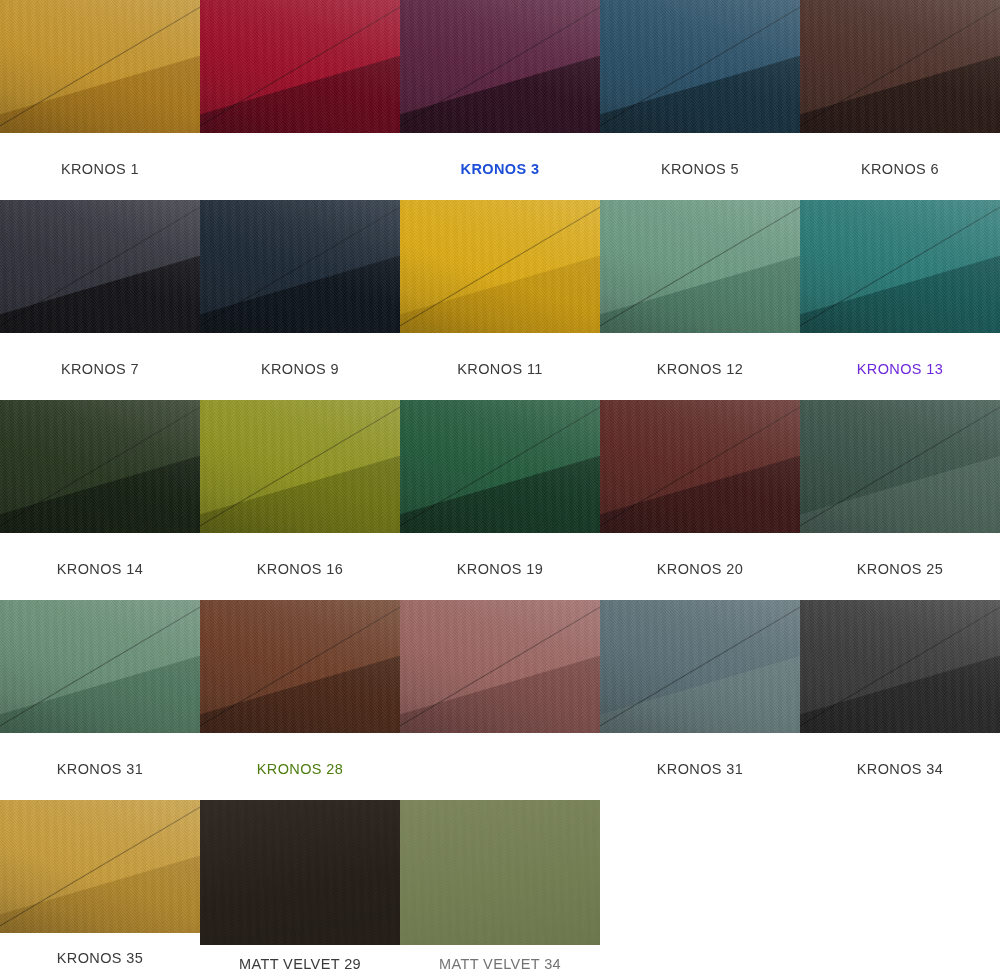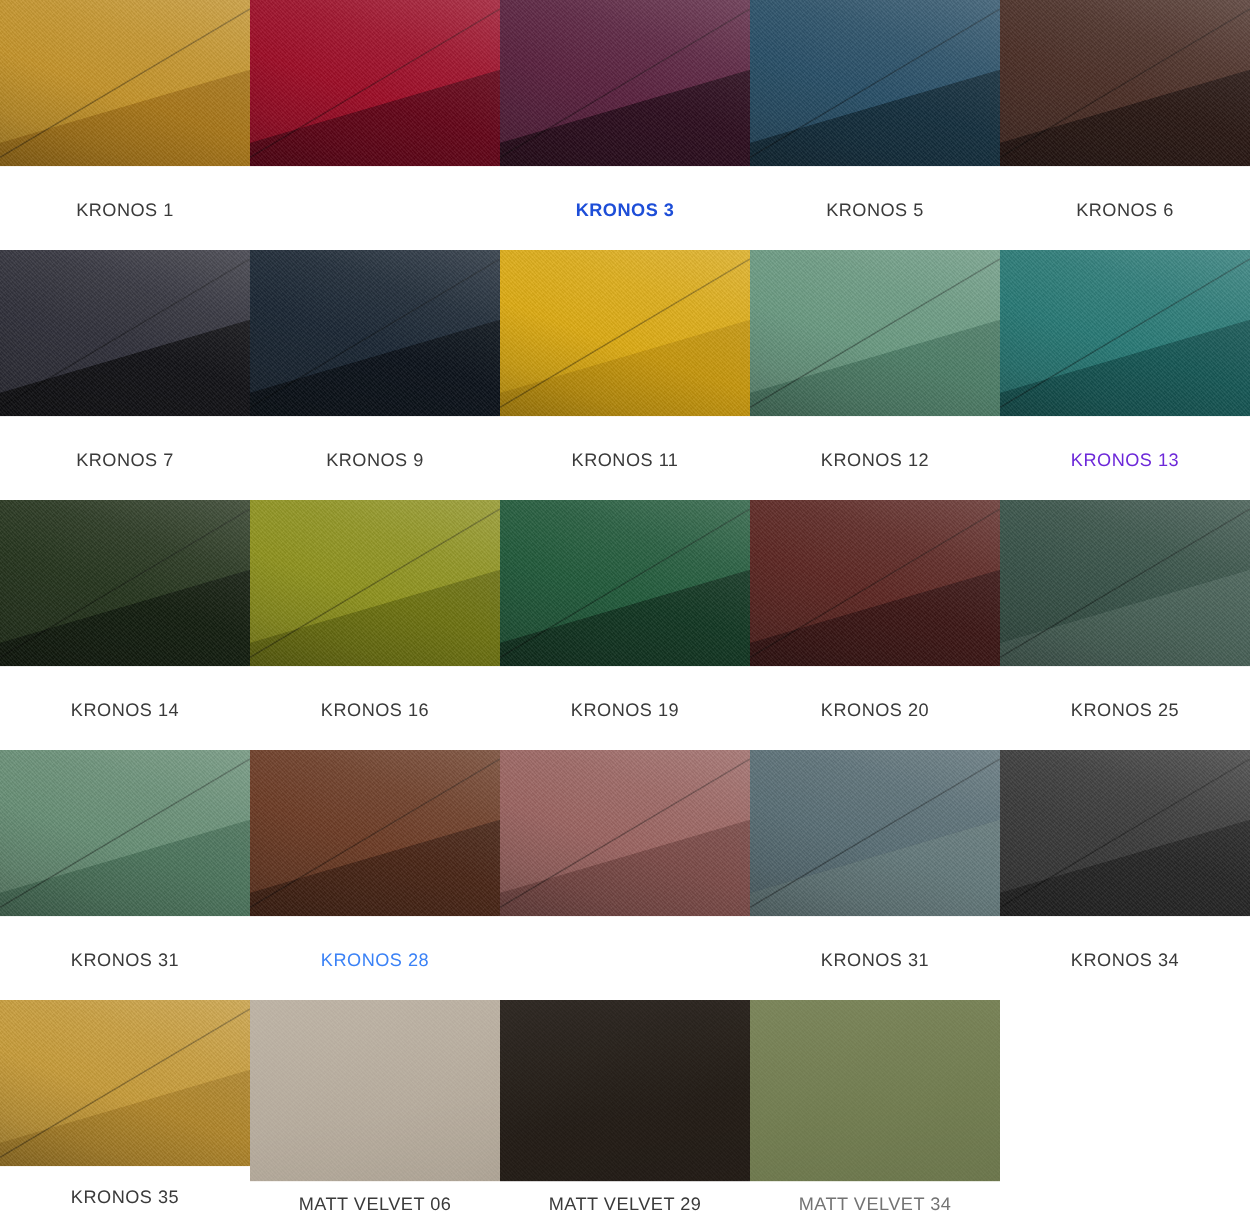--- a/index.html
+++ b/index.html
@@ -331,21 +331,21 @@
     <div class="swatch-cell">
       <div class="swatch-image">
         <div class="fabric" style="background: rgb(93, 51, 33);">
           <div class="plane-top" style="background: rgb(109, 61, 39);"></div>
           <div class="plane-bottom" style="background: rgb(74, 39, 24);"></div>
           <div class="crease"></div>
           <div class="sheen"></div>
           <div class="grain"></div>
         </div>
       </div>
-      <div class="swatch-label" style="color: #3b82f6;">KRONOS 28</div>
+      <div class="swatch-label" style="color: #4d7c0f;">KRONOS 28</div>
     </div>
     <div class="swatch-cell">
       <div class="swatch-image">
         <div class="fabric" style="background: rgb(141, 90, 86);">
           <div class="plane-top" style="background: rgb(155, 101, 98);"></div>
           <div class="plane-bottom" style="background: rgb(124, 76, 73);"></div>
           <div class="crease"></div>
           <div class="sheen"></div>
           <div class="grain"></div>
         </div>
@@ -382,31 +382,20 @@
           <div class="plane-bottom" style="background: rgb(176, 134, 44);"></div>
           <div class="crease"></div>
           <div class="sheen"></div>
           <div class="grain"></div>
         </div>
       </div>
       <div class="swatch-label" style="color: rgb(58, 58, 58);">KRONOS 35</div>
     </div>
     <div class="swatch-cell tall">
       <div class="swatch-image">
-        <div class="fabric flat" style="background: rgb(196, 185, 170);">
-          <div class="plane-top" style="background: rgb(199, 188, 173);"></div>
-          <div class="plane-bottom" style="background: rgb(188, 177, 162);"></div>
-          <div class="sheen"></div>
-          <div class="grain"></div>
-        </div>
-      </div>
-      <div class="swatch-label" style="color: rgb(58, 58, 58);">MATT VELVET 06</div>
-    </div>
-    <div class="swatch-cell tall">
-      <div class="swatch-image">
         <div class="fabric flat" style="background: rgb(43, 35, 29);">
           <div class="plane-top" style="background: rgb(47, 39, 31);"></div>
           <div class="plane-bottom" style="background: rgb(37, 30, 24);"></div>
           <div class="sheen"></div>
           <div class="grain"></div>
         </div>
       </div>
       <div class="swatch-label" style="color: rgb(58, 58, 58);">MATT VELVET 29</div>
     </div>
     <div class="swatch-cell tall">

